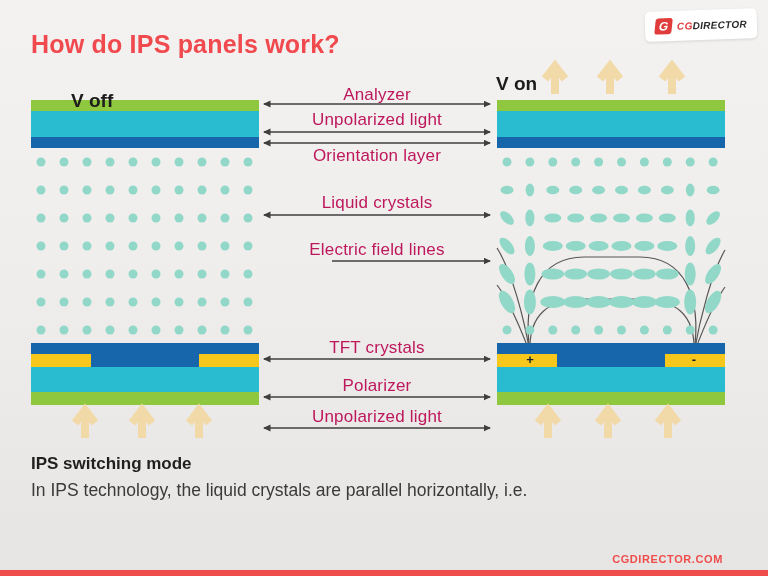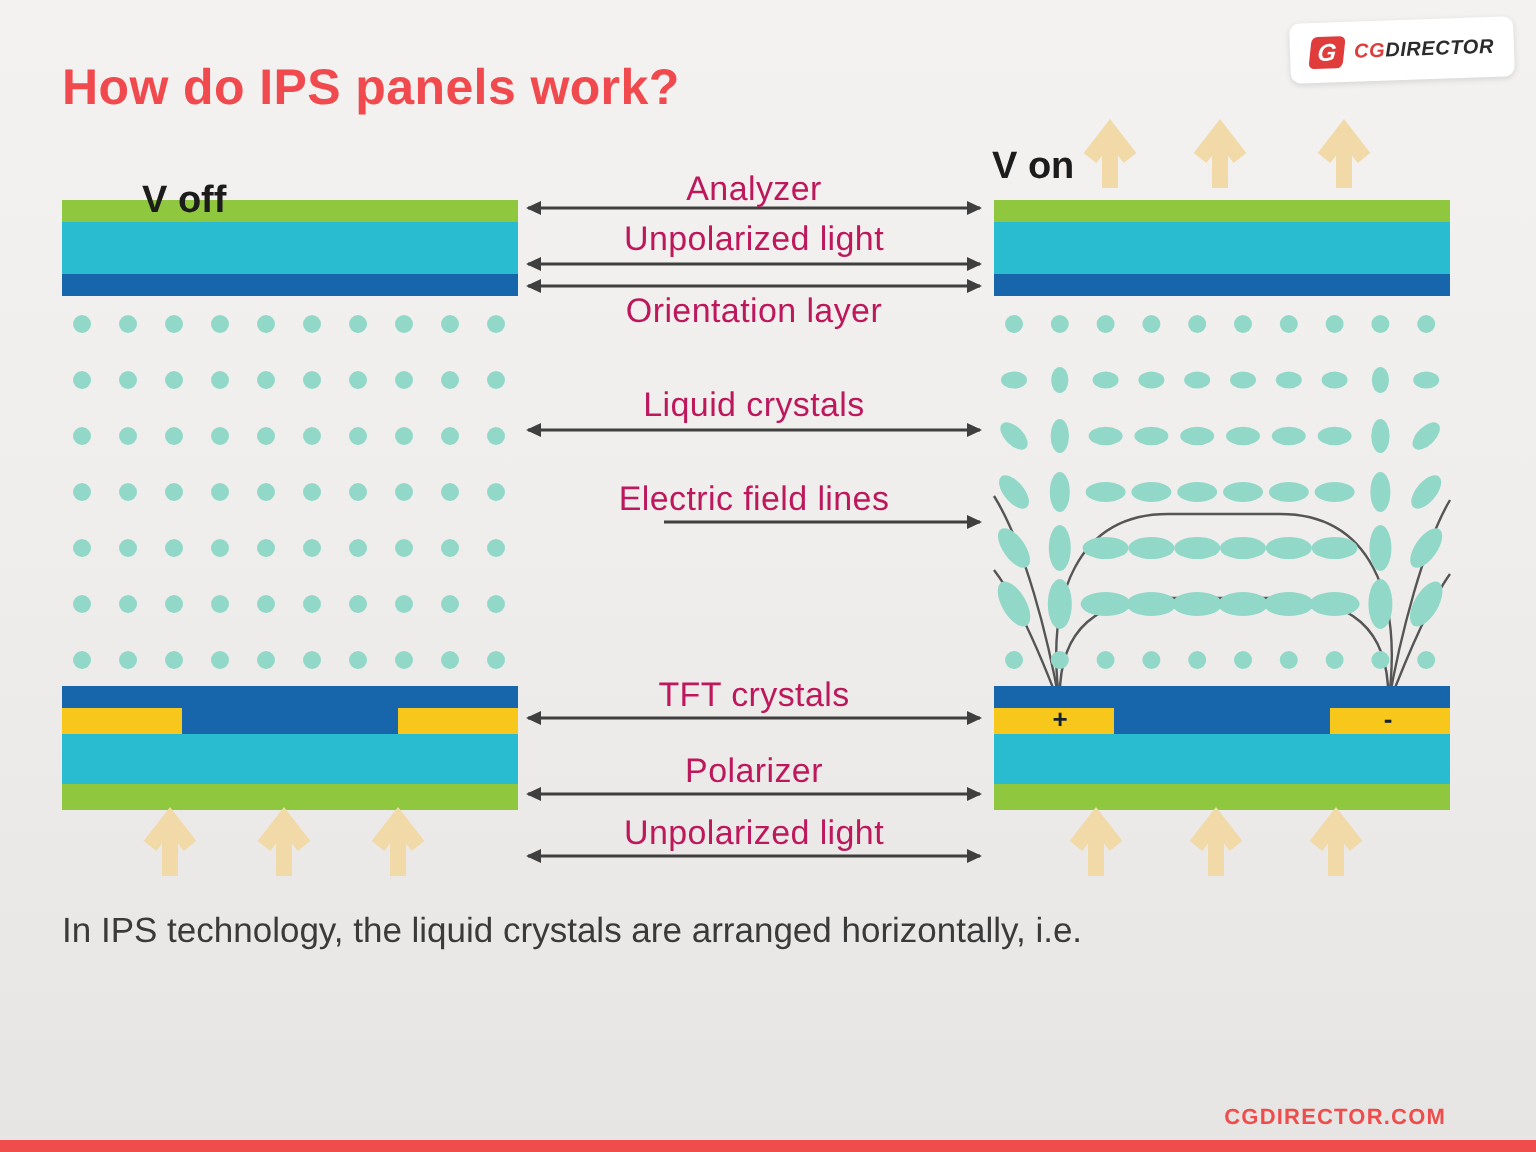--- a/index.html
+++ b/index.html
@@ -258,17 +258,18 @@
 <div class="abs layer-label" style="top:193px">Liquid crystals</div>
 <div class="abs layer-label" style="top:240px">Electric field lines</div>
 <div class="abs layer-label" style="top:338px">TFT crystals</div>
 <div class="abs layer-label" style="top:376px">Polarizer</div>
 <div class="abs layer-label" style="top:407px">Unpolarized light</div>
 
 <div class="abs sign" style="left:520px">+</div>
 <div class="abs sign" style="left:684px">-</div>
 
 <div id="footnote" class="abs">
-  <div class="footnote-line">In IPS technology, the liquid crystals are arranged horizontally, i.e.</div>
+  <div id="footnote-heading">IPS switching mode</div>
+  <div class="footnote-line">In IPS technology, the liquid crystals are parallel horizontally, i.e.</div>
 </div>
 
 <div id="footer-site" class="abs" style="color: rgb(239, 76, 76);">CGDIRECTOR.COM</div>
 <div id="footer-bar" class="abs" style="background: rgb(239, 76, 76);"></div>
 
 </body></html>

